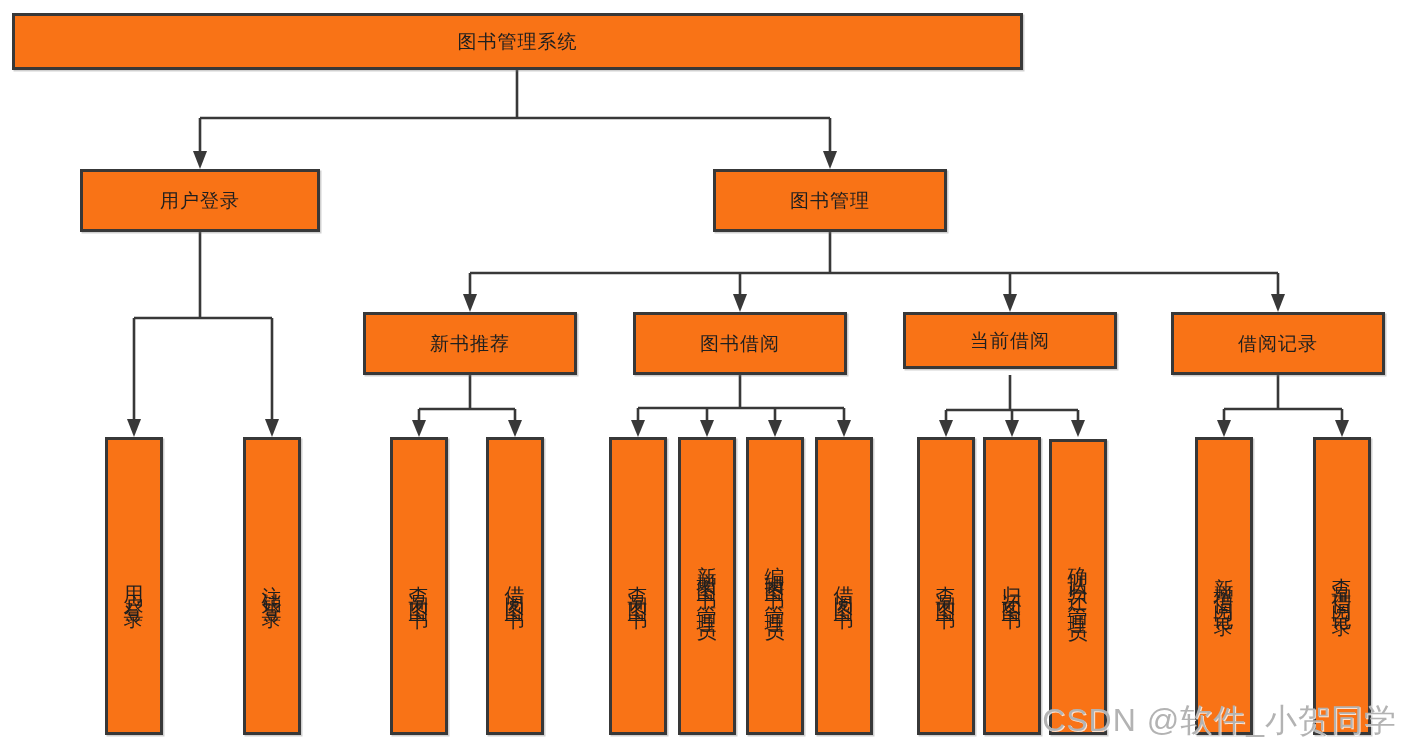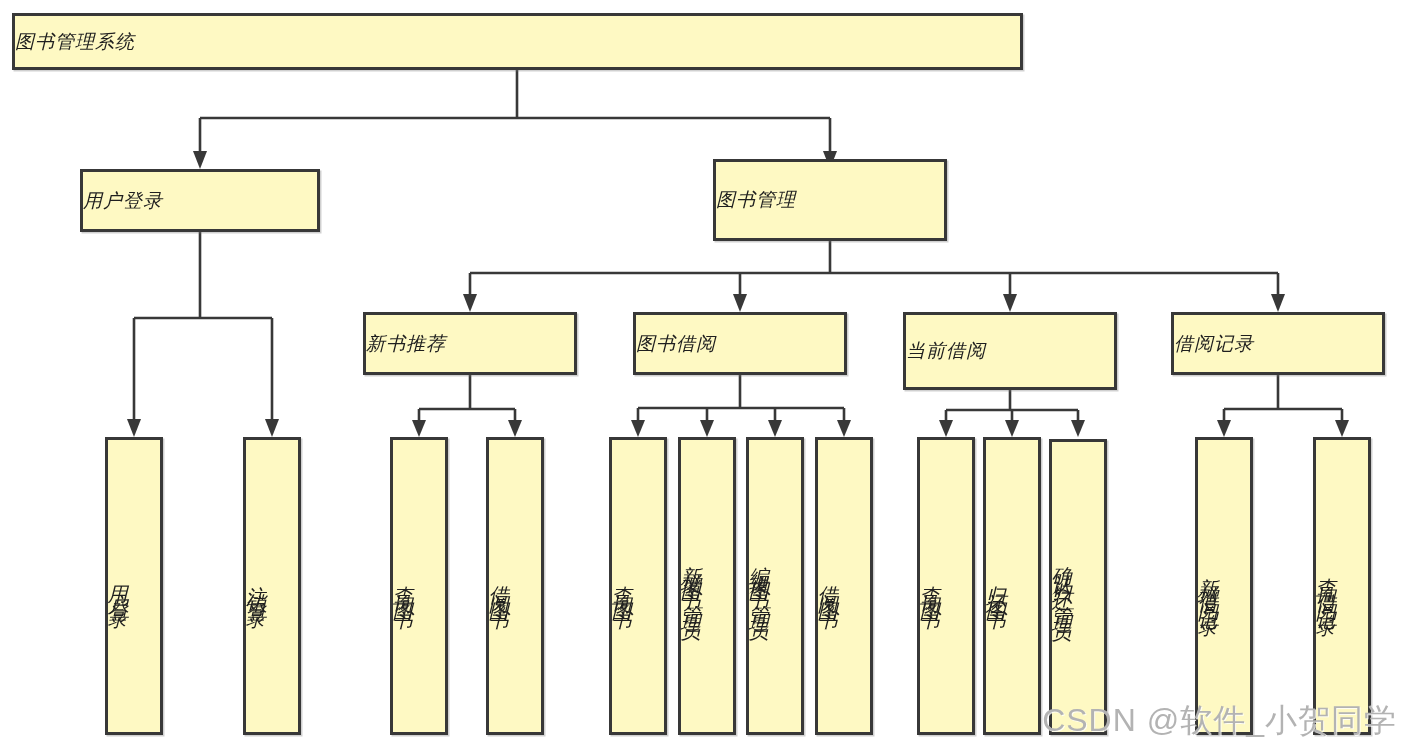--- a/index.html
+++ b/index.html
@@ -18,31 +18,30 @@
     background: var(--bg);
     overflow: hidden;
   }
   .connectors {
     position: absolute;
     left: 0; top: 0;
     width: 1405px; height: 747px;
   }
   .box {
     position: absolute;
-    background: #fef9c3;
+    background: #f97316;
     border: 3px solid var(--line);
     box-shadow: 1.5px 1.5px 0 rgba(120,120,120,.35);
     display: flex;
     align-items: center;
-    justify-content: flex-start;
+    justify-content: center;
     color: var(--text);
     font-size: 19px;
     letter-spacing: 1px;
     text-align: center;
-    font-style: italic;
   }
   .vbox span {
     writing-mode: vertical-rl;
     text-orientation: mixed;
     font-size: 20px;
     letter-spacing: 8px;
     line-height: 1;
     white-space: nowrap;
   }
   .watermark {
@@ -101,31 +100,31 @@
     </g>
   </svg>
 
   <div class="box" style="left:12px;top:13px;width:1011px;height:57px">
     <span>图书管理系统</span>
   </div>
 
   <div class="box" style="left:80px;top:169px;width:240px;height:63px">
     <span>用户登录</span>
   </div>
-  <div class="box" style="left:713px;top:159px;width:234px;height:82px">
+  <div class="box" style="left:713px;top:169px;width:234px;height:63px">
     <span>图书管理</span>
   </div>
 
   <div class="box" style="left:363px;top:312px;width:214px;height:63px">
     <span>新书推荐</span>
   </div>
   <div class="box" style="left:633px;top:312px;width:214px;height:63px">
     <span>图书借阅</span>
   </div>
-  <div class="box" style="left:903px;top:312px;width:214px;height:78px">
+  <div class="box" style="left:903px;top:312px;width:214px;height:57px">
     <span>当前借阅</span>
   </div>
   <div class="box" style="left:1171px;top:312px;width:214px;height:63px">
     <span>借阅记录</span>
   </div>
 
   <div class="box vbox" style="left:105px;top:437px;width:58px;height:298px">
     <span>用户登录</span>
   </div>
   <div class="box vbox" style="left:243px;top:437px;width:58px;height:298px">

